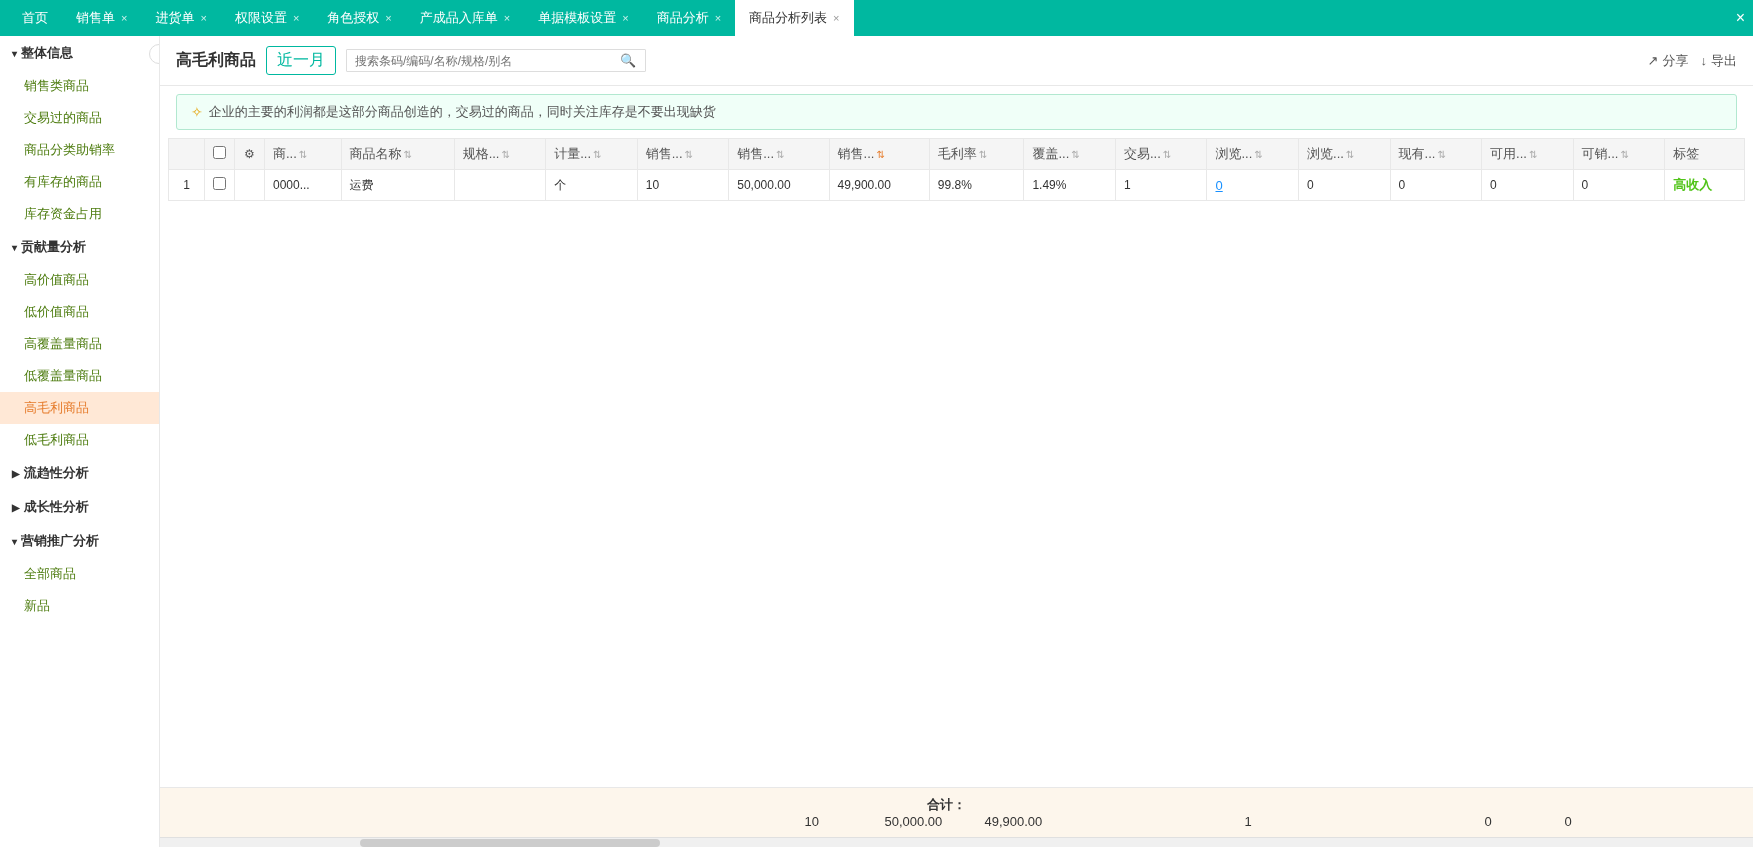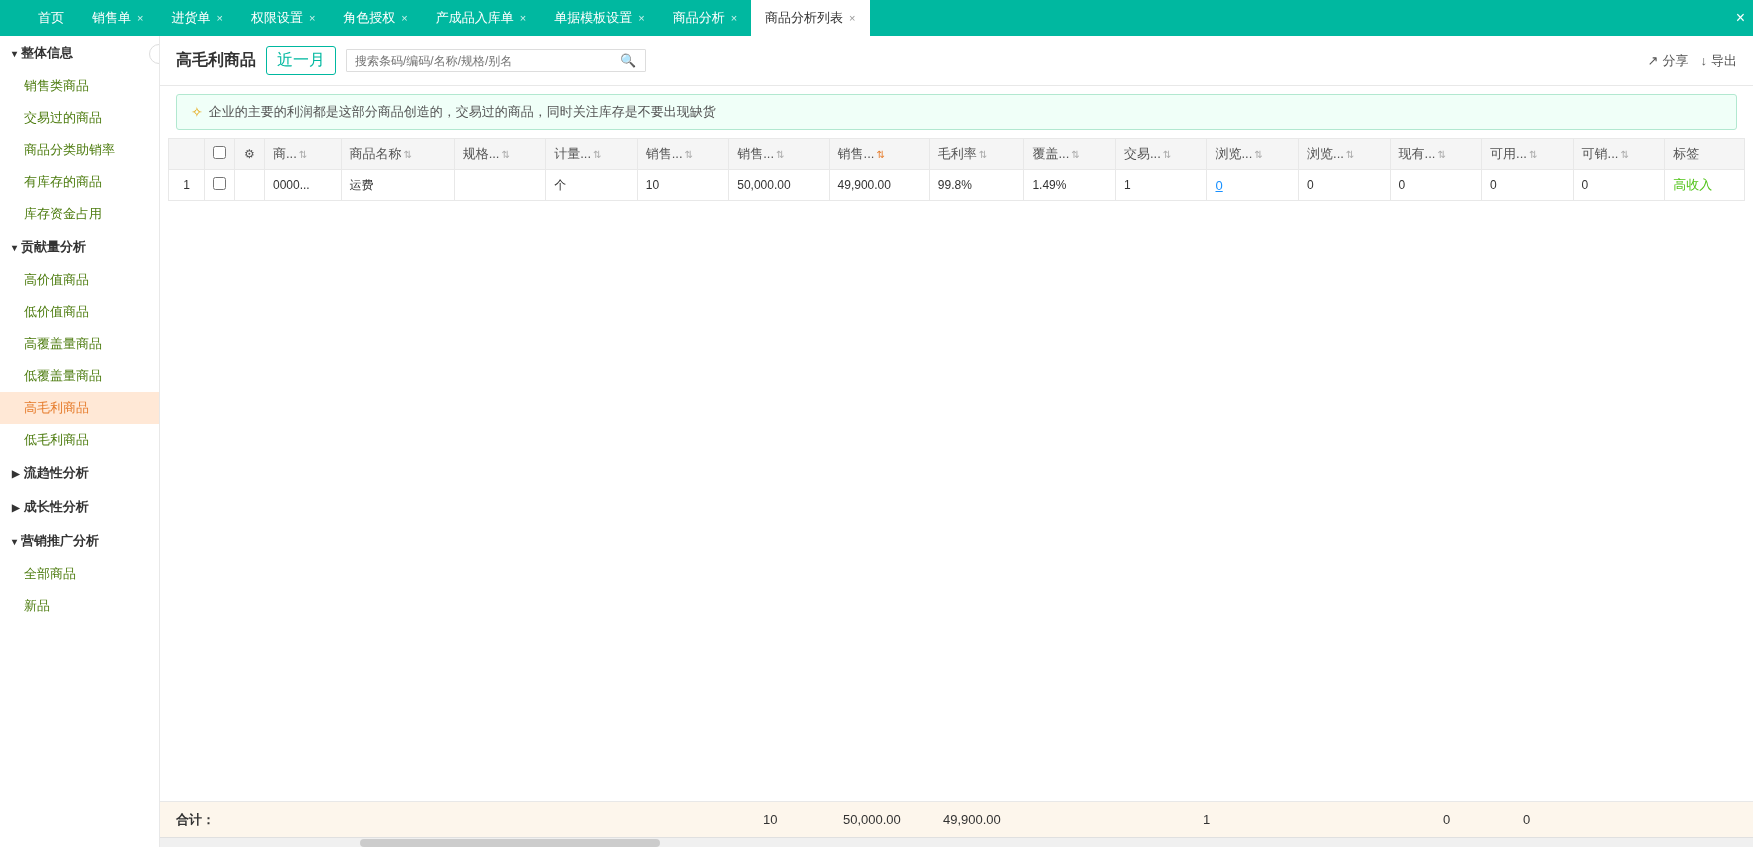--- a/index.html
+++ b/index.html
@@ -4,21 +4,21 @@
   <style>
     * { box-sizing: border-box; margin: 0; padding: 0; font-family: 'Microsoft YaHei', Arial, sans-serif; font-size: 13px; }
     body { background: #f5f5f5; overflow: hidden; width: 1753px; height: 847px; }
 
     
     .top-nav {
       background: #00b8a0;
       height: 36px;
       display: flex;
       align-items: center;
-      padding: 0 24px;
+      padding: 0 8px;
       gap: 0;
       position: relative;
     }
     .nav-item {
       color: #fff;
       padding: 0 14px;
       height: 36px;
       display: flex;
       align-items: center;
       cursor: pointer;
@@ -204,36 +204,37 @@
     th .sort-icon { color: #aaa; margin-left: 2px; font-size: 10px; }
     td {
       border: 1px solid #e8e8e8;
       padding: 6px 8px;
       color: #333;
       font-size: 12px;
       white-space: nowrap;
     }
     .tag-green {
       color: #52c41a;
-      font-weight: normal;
+      font-weight: bold;
     }
     .link-text { color: #1890ff; text-decoration: underline; cursor: pointer; }
 
     
     .footer-summary {
       display: flex;
       align-items: center;
       background: #fdf6ec;
       border-top: 1px solid #e8e8e8;
       padding: 8px 16px;
       min-height: 36px;
       font-size: 13px;
       color: #333;
       position: sticky;
       bottom: 0;
+      flex-direction: column;
     }
     .footer-label { font-weight: bold; margin-right: 20px; }
     .footer-cells {
       display: flex;
       flex: 1;
       gap: 0;
     }
     .footer-cell {
       padding: 0 8px;
       min-width: 60px;

